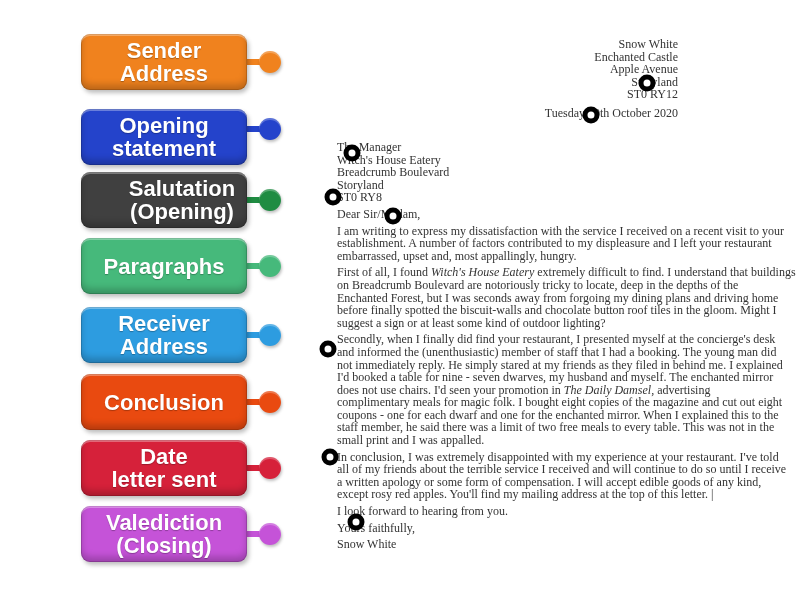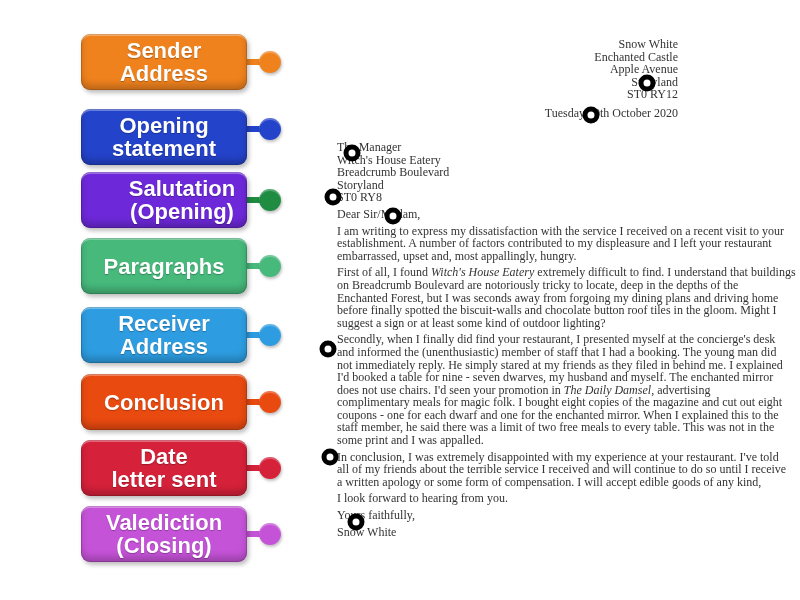--- a/index.html
+++ b/index.html
@@ -57,21 +57,21 @@
     <div class="pin-stub" style="background-color: rgb(36, 67, 203);"></div>
     <div class="label-box" style="background-color: rgb(36, 67, 203); margin-top: 8px;">
         <div><span>Opening</span></div>
         <div><span>statement</span></div>
       </div>
     <div class="pin-dot" style="background-color: rgb(36, 67, 203);"></div>
   </div>
 
   <div class="label-group" style="top:172px">
     <div class="pin-stub" style="background-color: rgb(31, 140, 66);"></div>
-    <div class="label-box" style="background-color: #6d28d9; padding-left: 36px;">
+    <div class="label-box" style="background-color: #404040; padding-left: 36px;">
         <div><span>Salutation</span></div>
         <div><span>(Opening)</span></div>
       </div>
     <div class="pin-dot" style="background-color: rgb(31, 140, 66);"></div>
   </div>
 
   <div class="label-group" style="top:238px">
     <div class="pin-stub" style="background-color: rgb(70, 185, 123);"></div>
     <div class="label-box" style="background-color: rgb(70, 185, 123);">
         <div><span>Paragraphs</span></div>
@@ -147,26 +147,27 @@
       </div>
     <div>
         <div><span>Secondly, when I finally did find your restaurant, I presented myself at the concierge's desk</span></div>
         <div><span>and informed the (unenthusiastic) member of staff that I had a booking. The young man did</span></div>
         <div><span>not immediately reply. He simply stared at my friends as they filed in behind me. I explained</span></div>
         <div><span>I'd booked a table for nine - seven dwarves, my husband and myself. The enchanted mirror</span></div>
         <div><span>does not use chairs. I'd seen your promotion in </span><span style="font-style: italic;">The Daily Damsel</span><span>, advertising</span></div>
         <div><span>complimentary meals for magic folk. I bought eight copies of the magazine and cut out eight</span></div>
         <div><span>coupons - one for each dwarf and one for the enchanted mirror. When I explained this to the</span></div>
         <div><span>staff member, he said there was a limit of two free meals to every table. This was not in the</span></div>
-        <div><span>some print and I was appalled.</span></div>
+        <div><span>small print and I was appalled.</span></div>
       </div>
     <div>
         <div><span>In conclusion, I was extremely disappointed with my experience at your restaurant. I've told</span></div>
         <div><span>all of my friends about the terrible service I received and will continue to do so until I receive</span></div>
         <div><span>a written apology or some form of compensation. I will accept edible goods of any kind,</span></div>
+        <div><span>except rosy red apples. You'll find my mailing address at the top of this letter. </span><span>|</span></div>
       </div>
     <div>I look forward to hearing from you.</div>
     <div>Yours faithfully,</div>
     <div>Snow White</div>
   </div>
 
   <div class="target-ring" style="left: 647px; top: 83px;"></div>
   <div class="target-ring" style="left: 591px; top: 115px;"></div>
   <div class="target-ring" style="left: 352px; top: 153px;"></div>
   <div class="target-ring" style="left: 333px; top: 197px;"></div>

